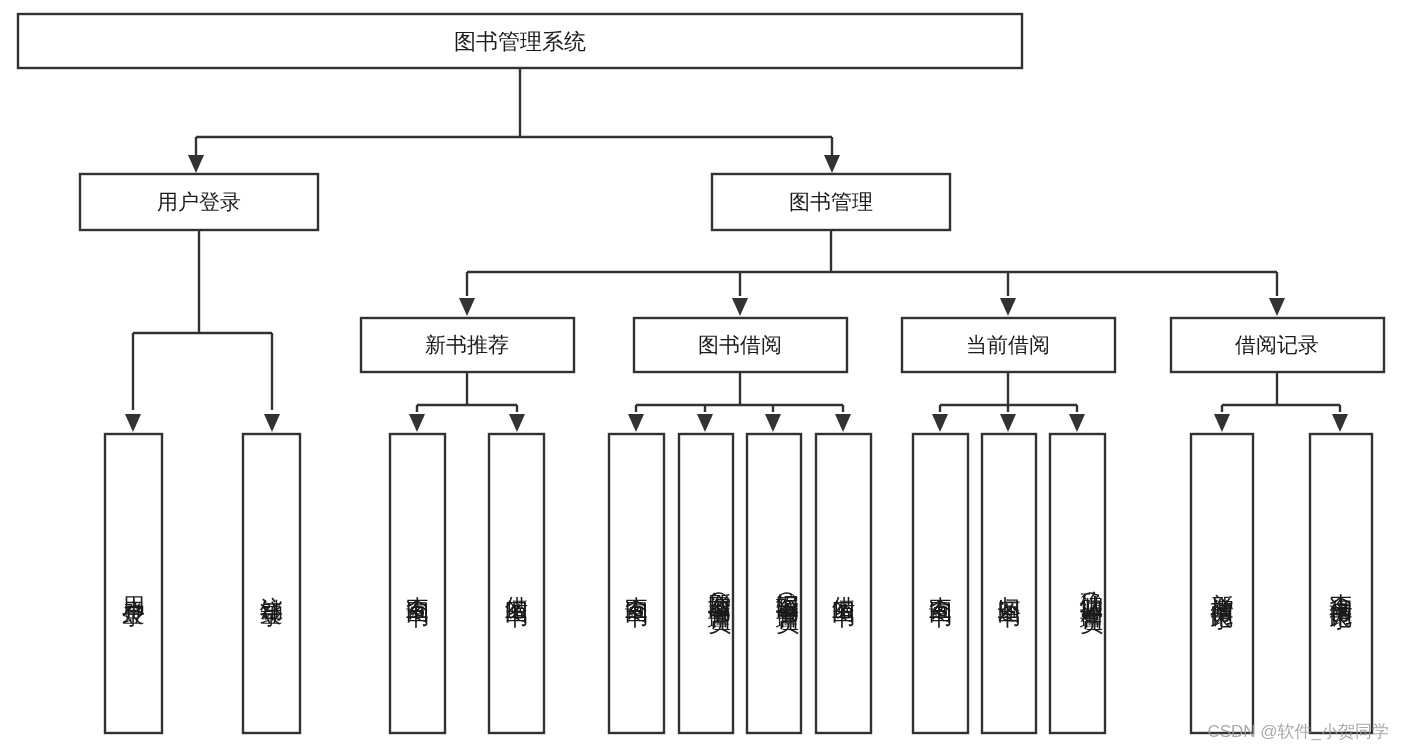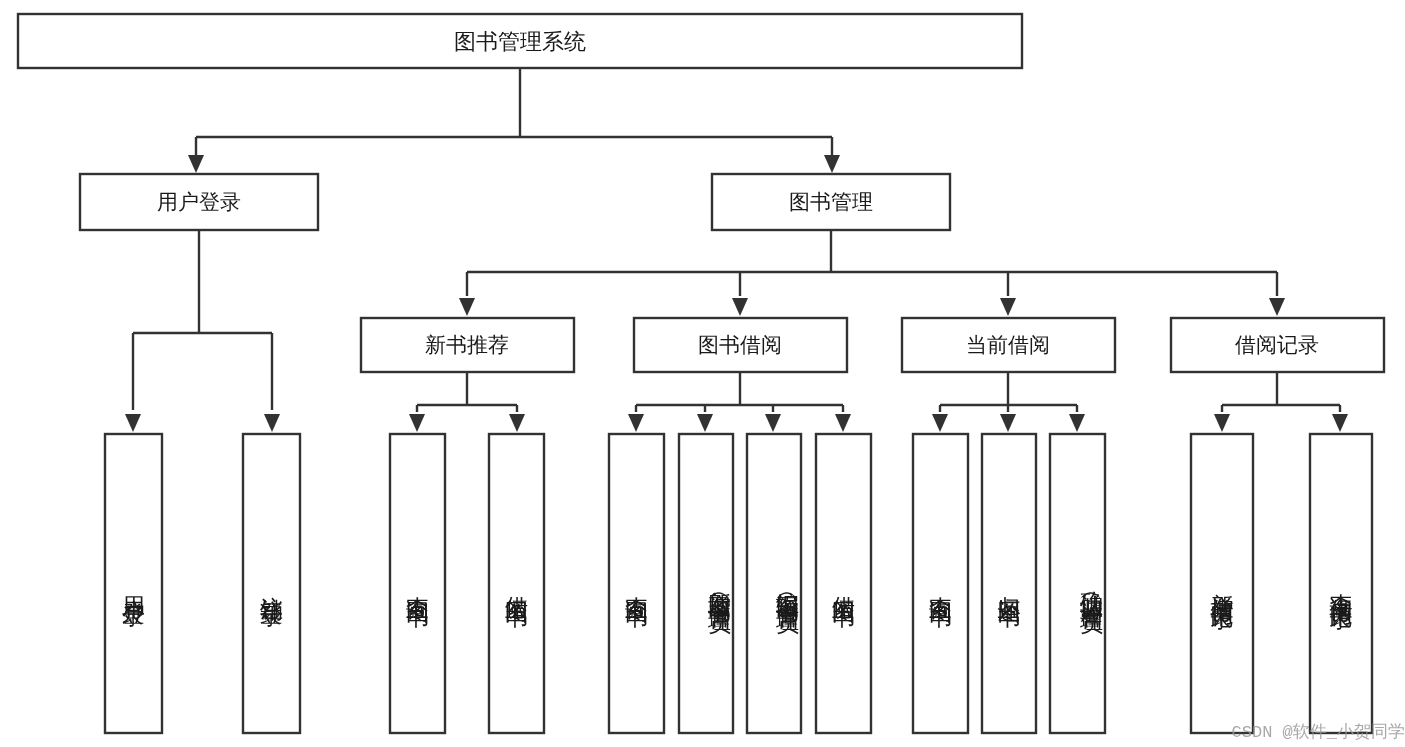--- a/index.html
+++ b/index.html
@@ -51,23 +51,23 @@
     font-size: 23px;
     line-height: 1.18;
     letter-spacing: 3px;
     color: #1a1a1a;
     text-align: center;
     white-space: nowrap;
     pointer-events: none;
   }
   .watermark {
     position: absolute;
-    right: 0;
+    right: 16px;
     bottom: 4px;
-    font-family: Liberation Mono, monospace;
+    font-family: Liberation Sans, sans-serif;
     font-size: 17px;
     color: #9a9a9a;
     opacity: 0.85;
     white-space: nowrap;
   }
 </style>
 </head>
 <body>
 
 <svg id="diagram" viewBox="0 0 1405 747" xmlns="http://www.w3.org/2000/svg">

